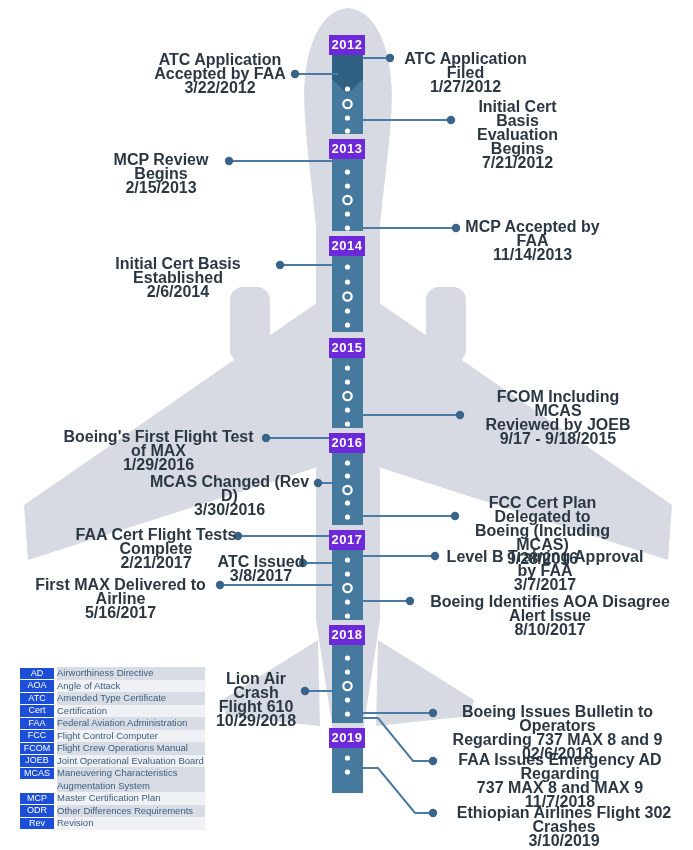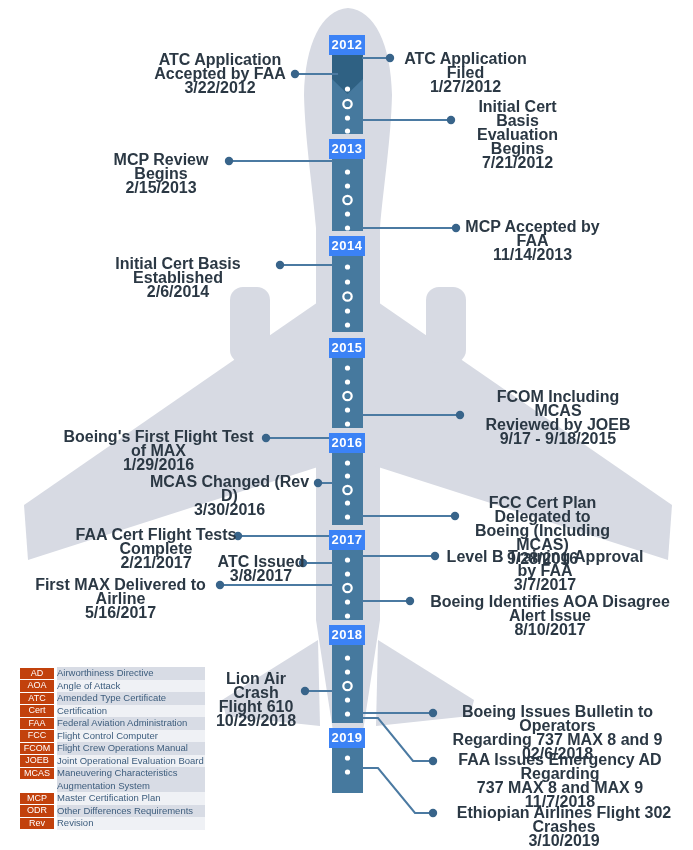--- a/index.html
+++ b/index.html
@@ -3,35 +3,35 @@
 <meta charset="utf-8">
 <style>
   html,body{margin:0;padding:0;background:#ffffff;}
   .stage{
     position:relative;width:693px;height:850px;overflow:hidden;background:#ffffff;
     font-family:"Liberation Sans", sans-serif;
   }
   svg.art{position:absolute;left:0;top:0;z-index:1;}
   .year{
     position:absolute;left:329px;width:36px;height:20px;z-index:3;
-    background:#3b82f6;color:#ffffff;font-weight:bold;font-size:13px;
+    background:#6d28d9;color:#ffffff;font-weight:bold;font-size:13px;
     line-height:20px;text-align:center;letter-spacing:0.5px;
   }
   .ev{
     position:absolute;z-index:3;font-weight:bold;font-size:16px;line-height:14px;
     text-align:center;color:#2b3844;white-space:pre-line;
   }
   .abbr-box{position:absolute;left:20px;top:667px;width:185px;z-index:3;}
   .abbr-header{
     background:#2d5b80;color:#ffffff;font-size:13px;line-height:17px;height:17px;
     text-align:center;letter-spacing:0.3px;
   }
   .abbr-row{display:flex;align-items:stretch;}
   .chip{
-    width:34px;height:11.5px;margin:0.5px 3px 0 0;background:#c2410c;color:#ffffff;
+    width:34px;height:11.5px;margin:0.5px 3px 0 0;background:#1d4ed8;color:#ffffff;
     font-size:9px;line-height:11.5px;text-align:center;flex:0 0 auto;align-self:flex-start;
   }
   .desc{
     flex:1 1 auto;font-size:9.5px;line-height:12.5px;color:#3d5d7d;
     padding-left:0;white-space:pre-line;
   }
   .abbr-row:nth-of-type(odd) .desc{background:#d8dce5;}
   .abbr-row:nth-of-type(even) .desc{background:#eff1f5;}
 </style>
 </head>

